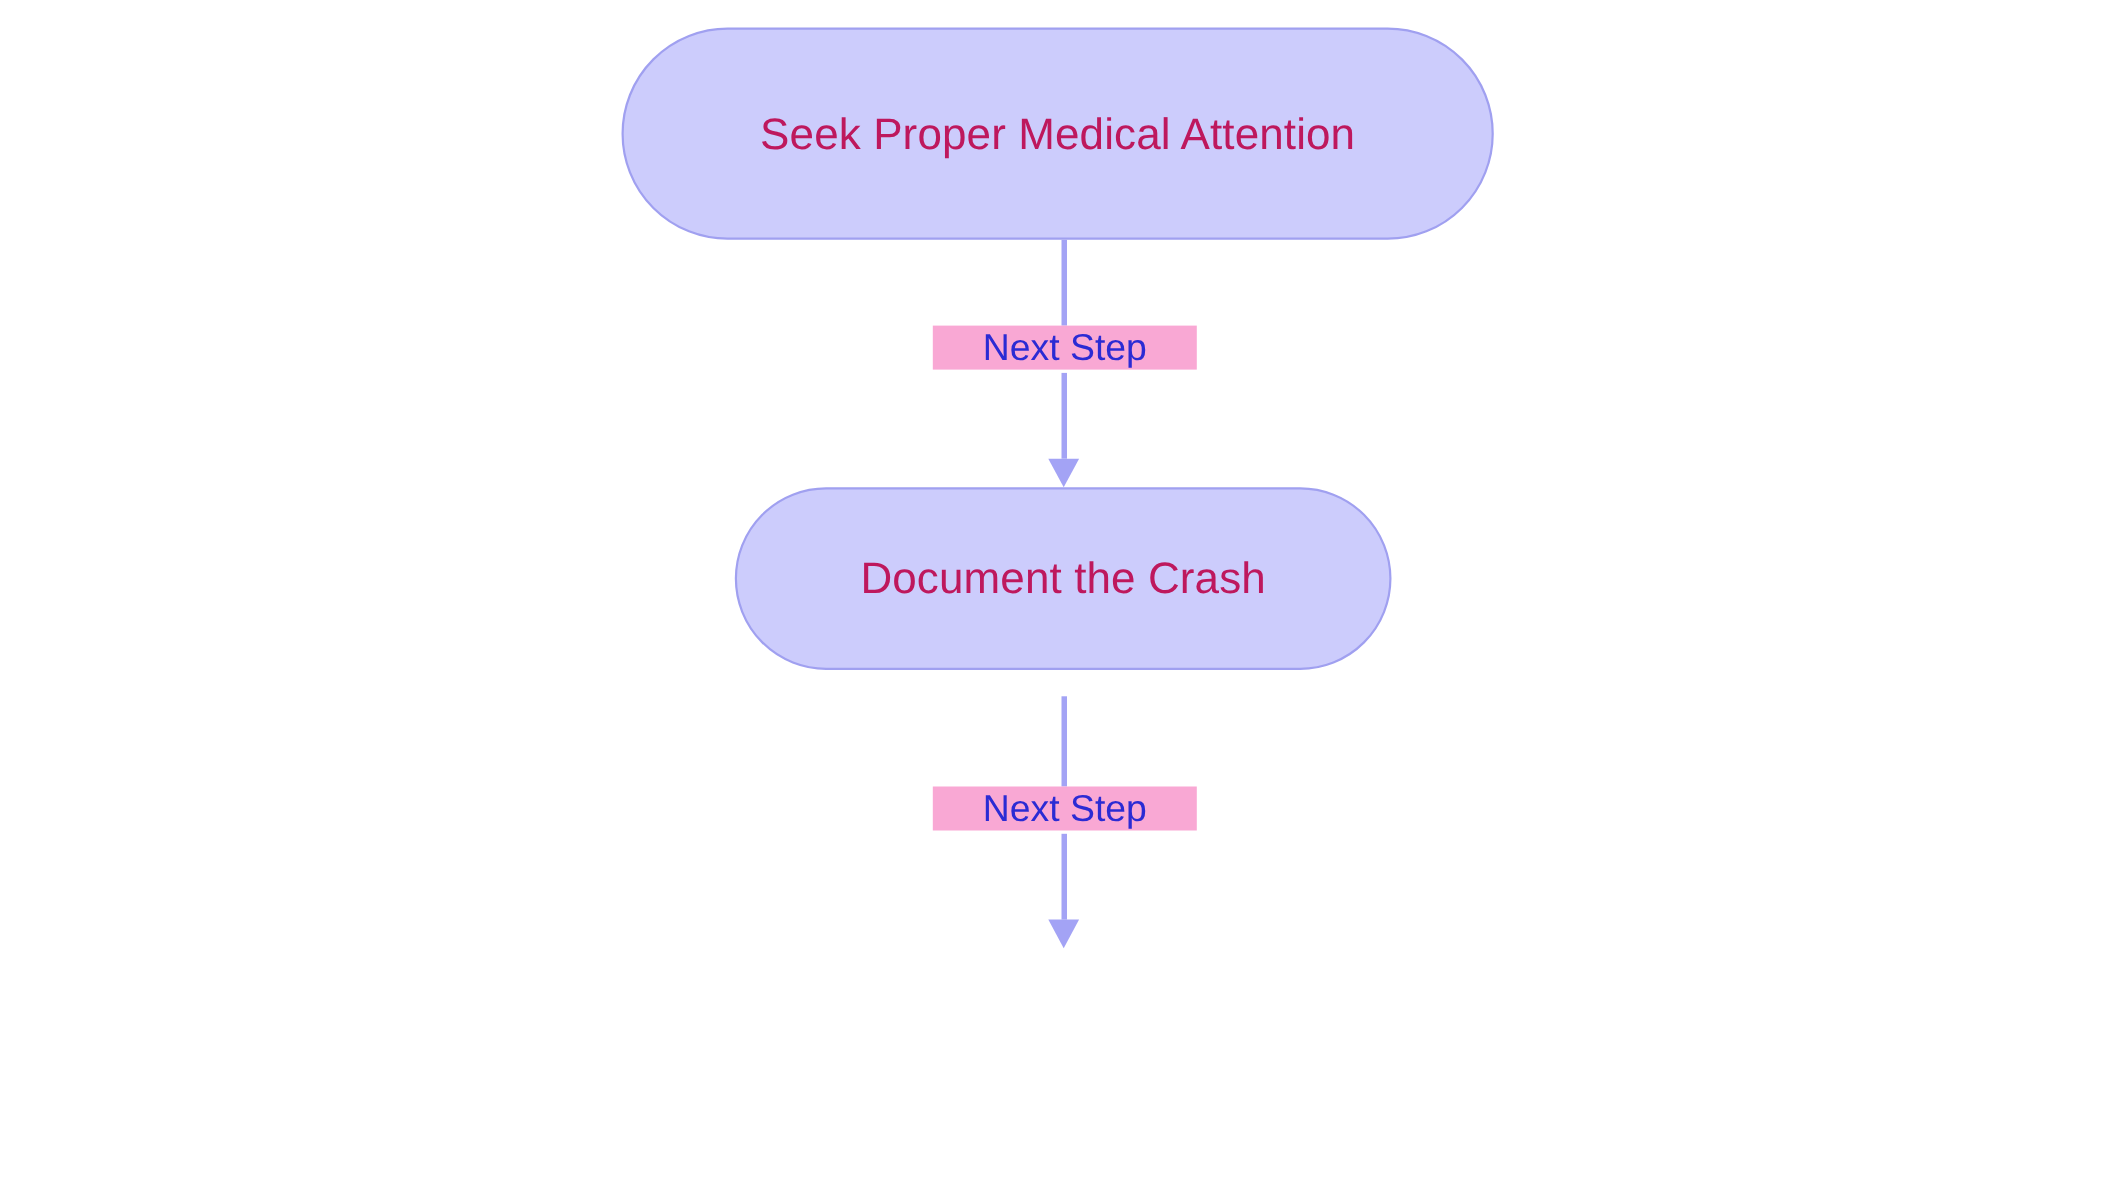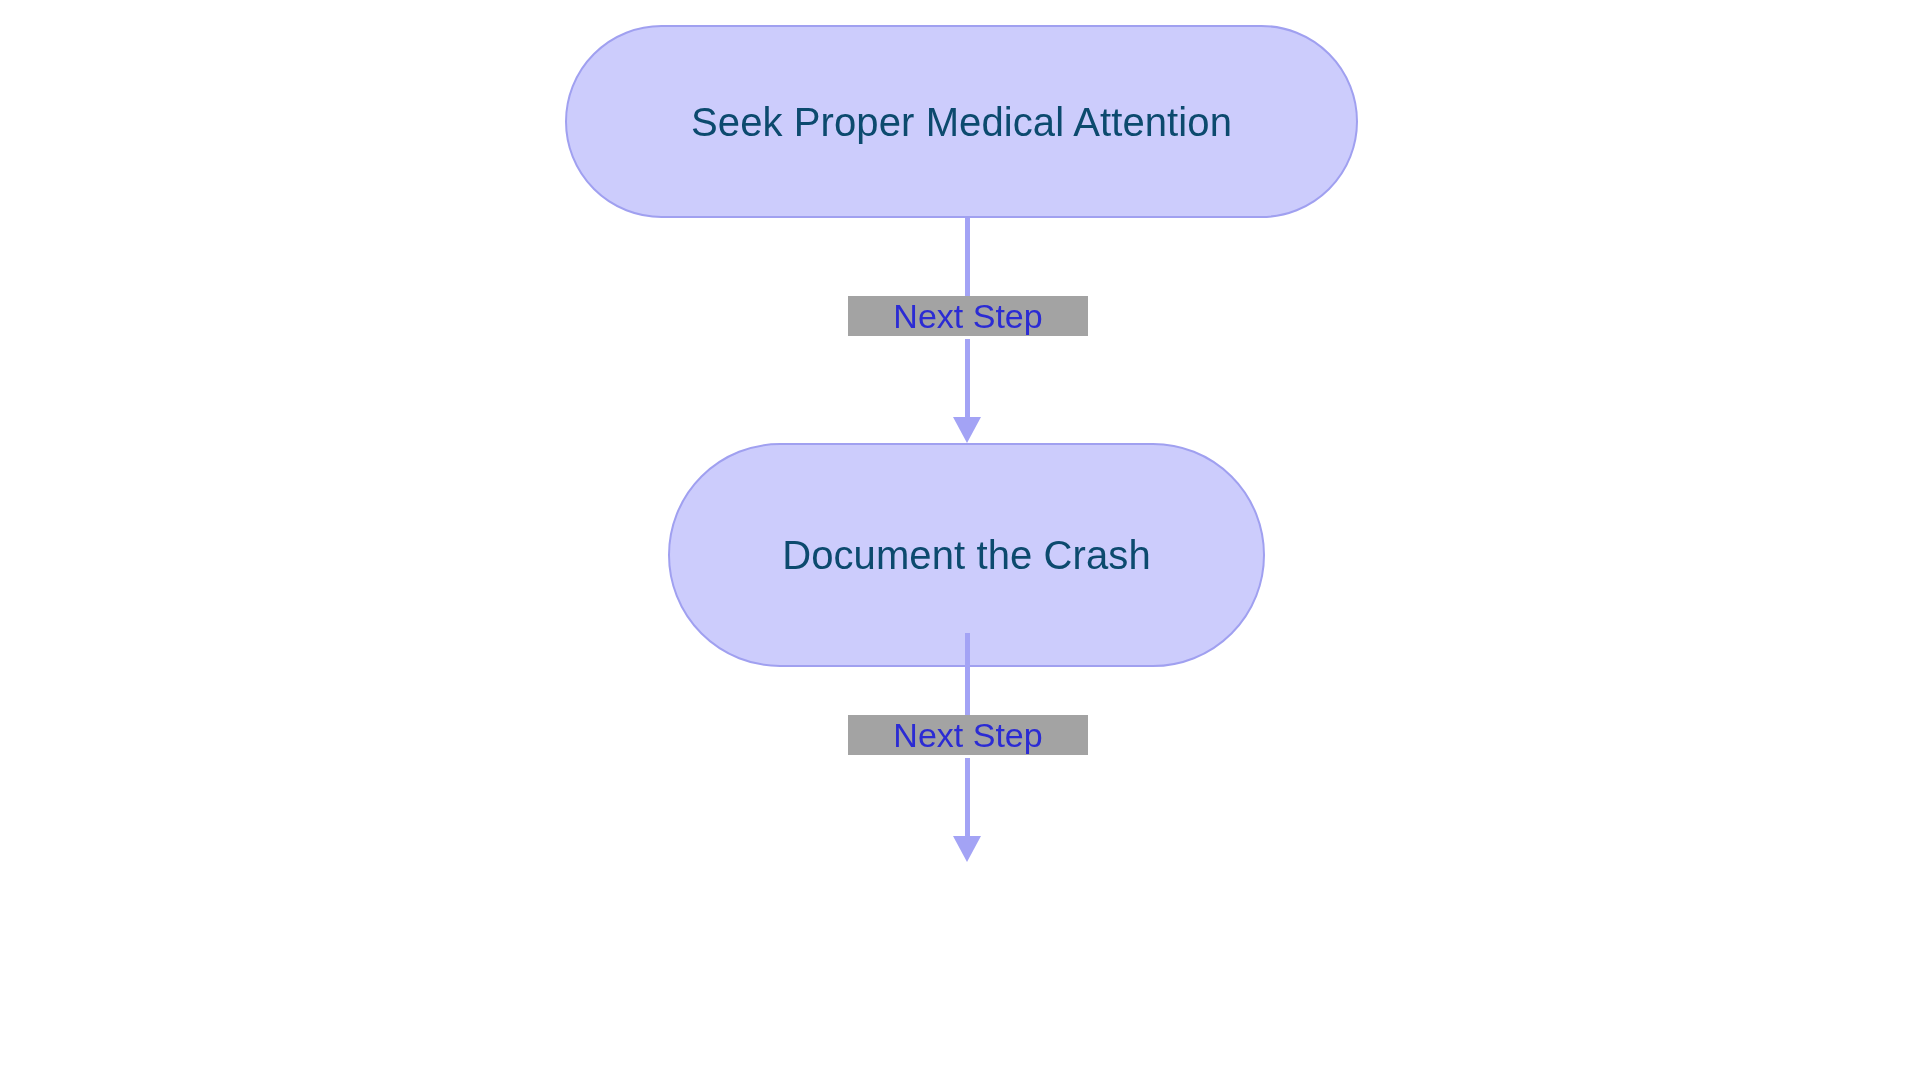--- a/index.html
+++ b/index.html
@@ -21,21 +21,21 @@
     position: absolute;
     box-sizing: border-box;
     background: #ccccfc;
     border: 2px solid #a0a0f0;
     border-radius: 999px;
     display: flex;
     align-items: center;
     justify-content: center;
   }
   .flow-node-label {
-    color: #0c4a6e;
+    color: #be185d;
     font-size: 40px;
     font-weight: 400;
     letter-spacing: 0.1px;
     line-height: 1.1;
     white-space: nowrap;
     text-align: center;
   }
   .edge-line {
     position: absolute;
     width: 5px;
@@ -49,40 +49,40 @@
     border-right: 14px solid transparent;
     border-top: 26px solid #a3a3f5;
   }
   .edge-label {
     position: absolute;
     color: #2b2bd4;
     font-size: 34px;
     font-weight: 400;
     line-height: 1;
     white-space: nowrap;
-    background: #a3a3a3;
+    background: #f9a8d4;
     padding: 3px 6px;
     text-align: center;
   }
 </style>
 </head>
 <body>
 
 <div id="flowchart-canvas">
 
   <div class="flow-node" style="left:565px; top:25px; width:793px; height:193px;">
     <span class="flow-node-label">Seek Proper Medical Attention</span>
   </div>
 
   <div class="edge-line" style="left:965px; top:218px; height:78px;"></div>
   <div class="edge-label" style="left:848px; top:296px; width:228px;">Next Step</div>
   <div class="edge-line" style="left:965px; top:339px; height:78px;"></div>
   <div class="edge-arrow" style="left:953px; top:417px;"></div>
 
-  <div class="flow-node" style="left:668px; top:443px; width:597px; height:224px;">
+  <div class="flow-node" style="left:668px; top:443px; width:597px; height:166px;">
     <span class="flow-node-label">Document the Crash</span>
   </div>
 
   <div class="edge-line" style="left: 965px; top: 633px; height: 82px;"></div>
   <div class="edge-label" style="left: 848px; width: 228px; top: 715px;">Next Step</div>
   <div class="edge-line" style="left:965px; top:758px; height:78px;"></div>
   <div class="edge-arrow" style="left:953px; top:836px;"></div>
 
 
 </div>

